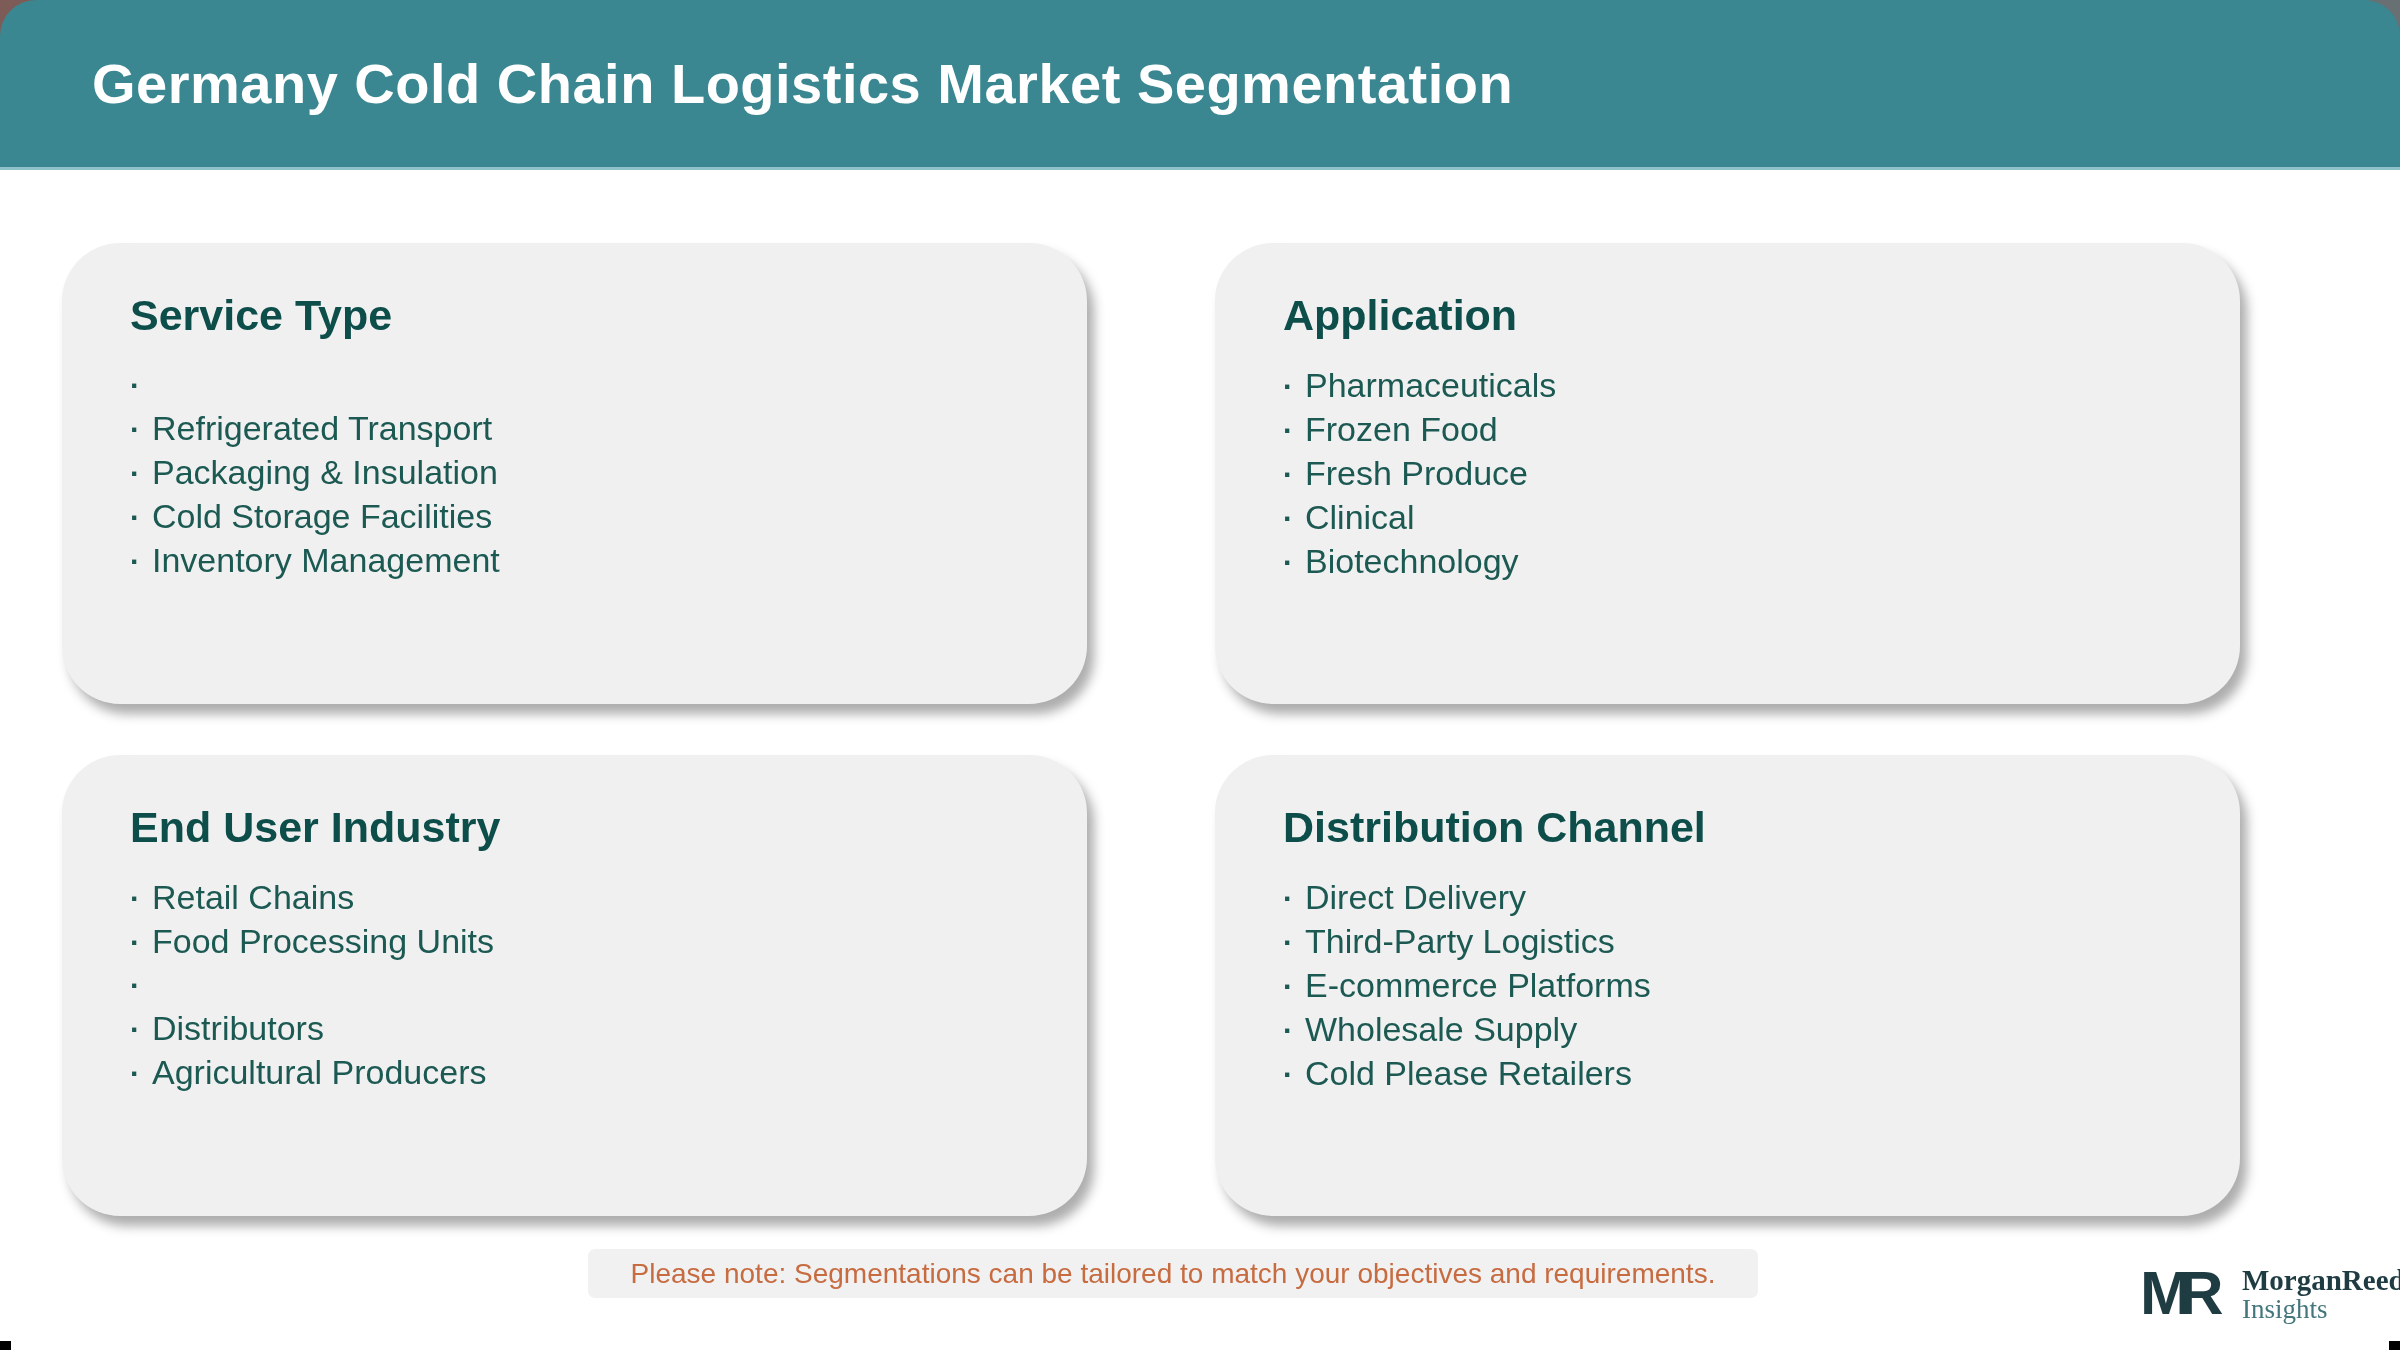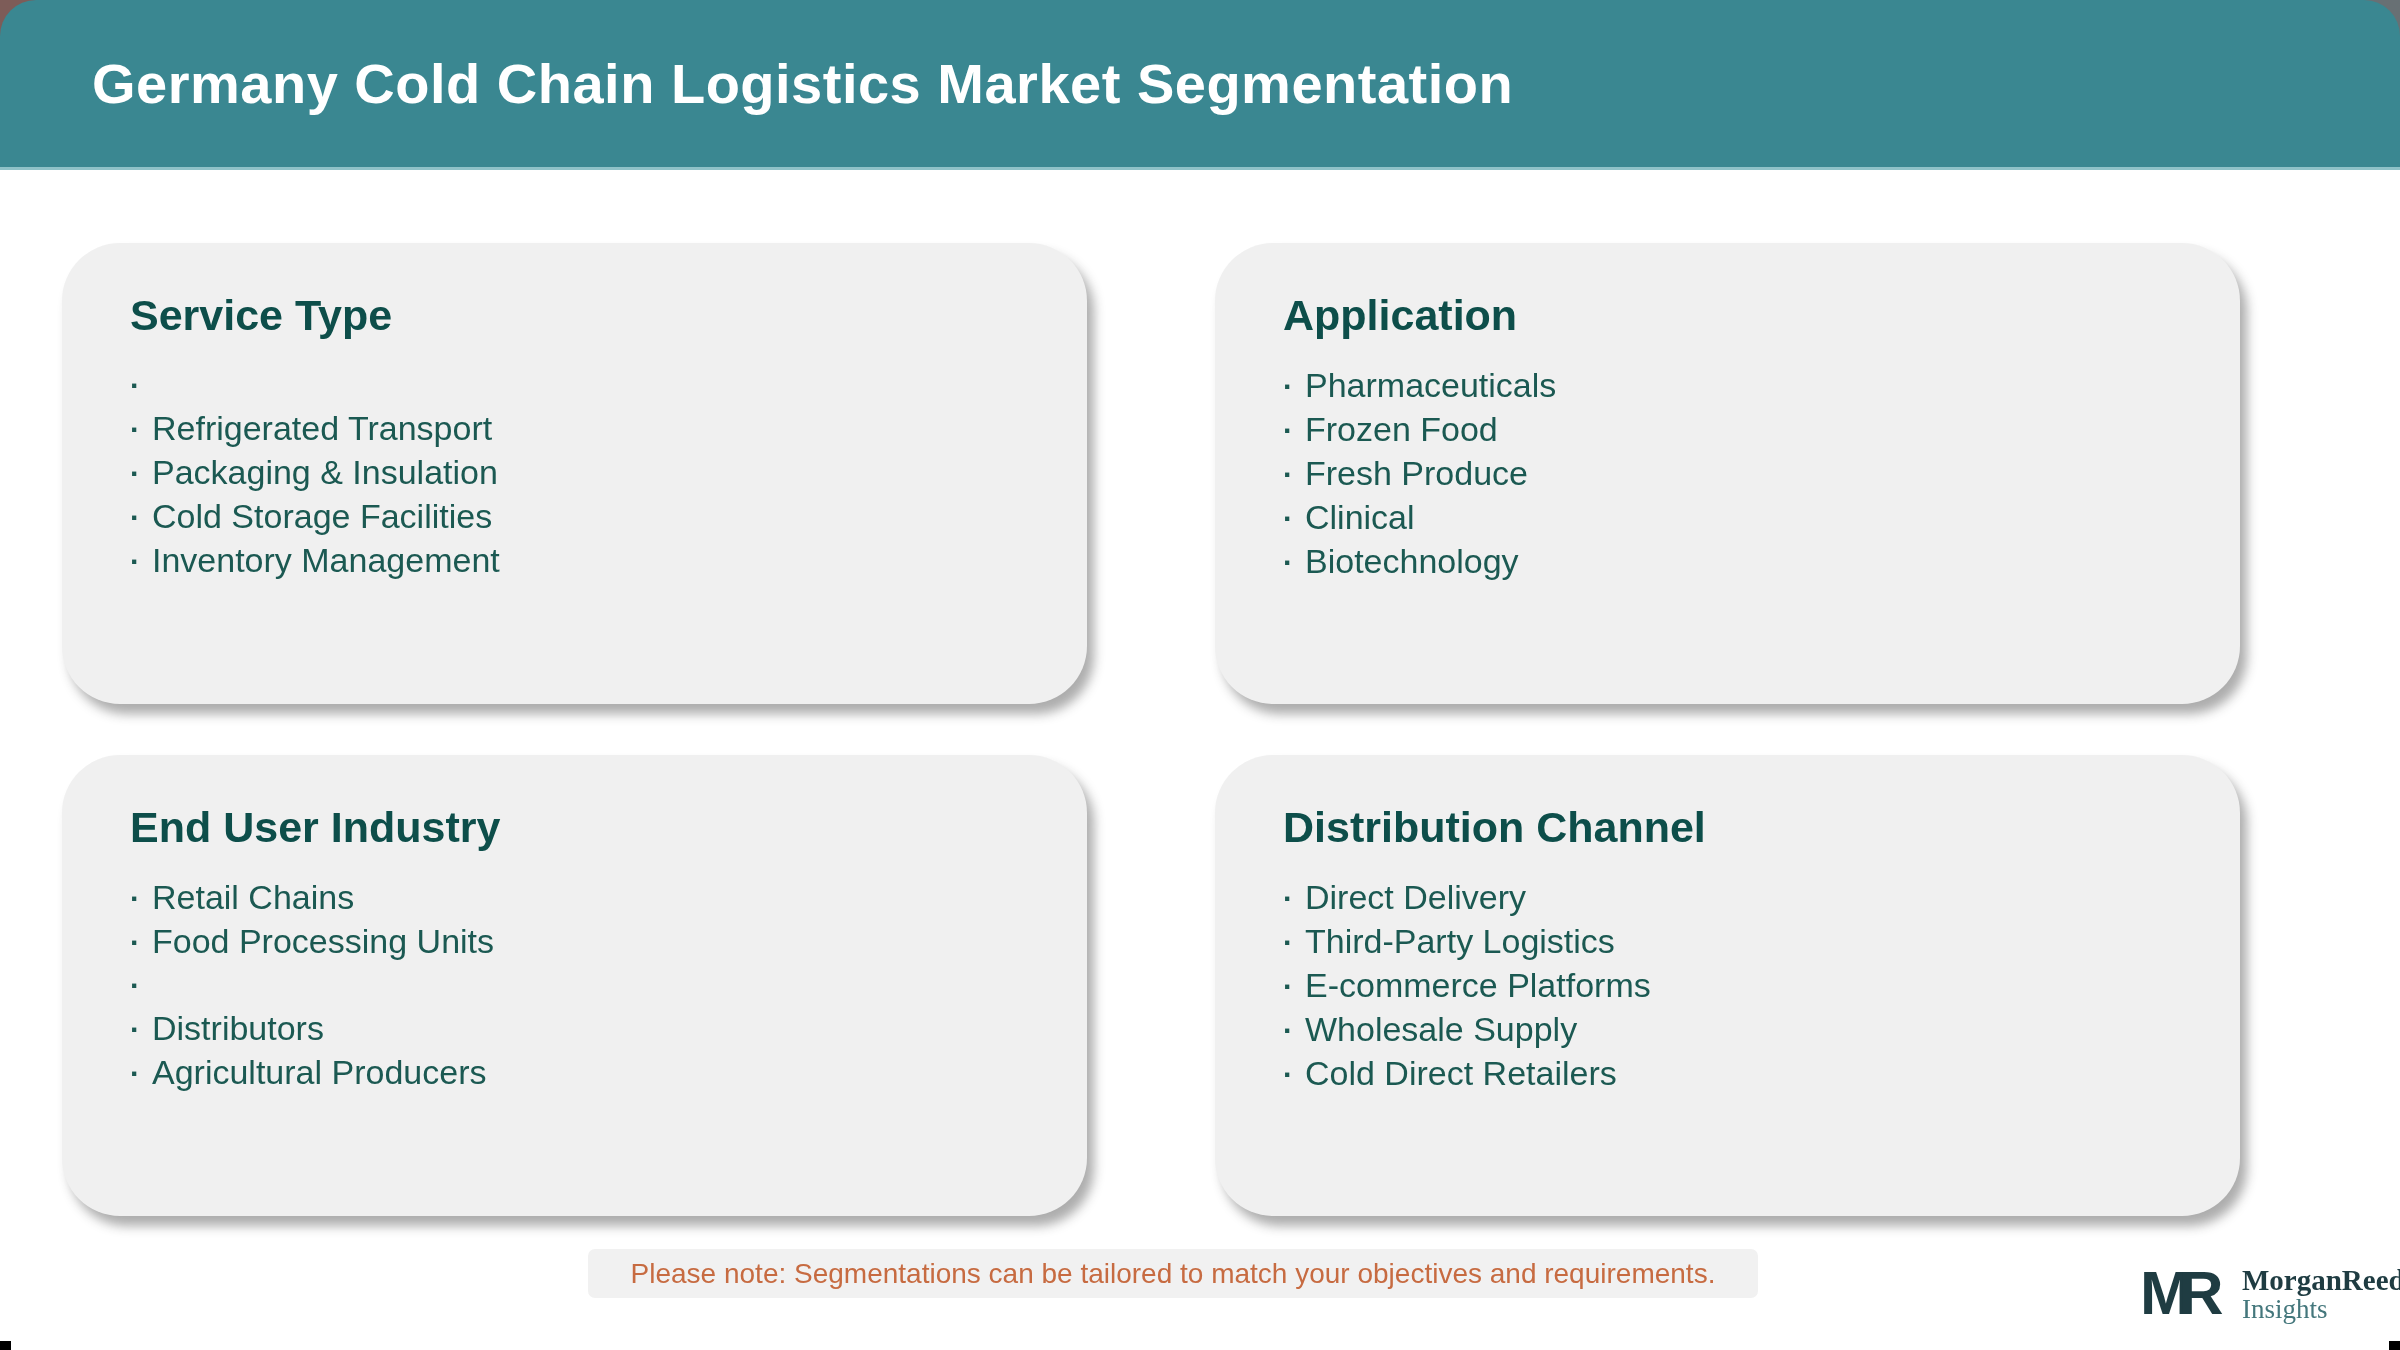--- a/index.html
+++ b/index.html
@@ -189,21 +189,21 @@
       <li>
           <span class="dot">·</span>
           <span>E-commerce Platforms</span>
         </li>
       <li>
           <span class="dot">·</span>
           <span>Wholesale Supply</span>
         </li>
       <li>
           <span class="dot">·</span>
-          <span>Cold Direct Retailers</span>
+          <span>Cold Please Retailers</span>
         </li>
     </ul>
   </section>
 
   <div class="note-bar">
     <span>Please note: Segmentations can be tailored to match your objectives and requirements.</span>
   </div>
 
 
   <div class="logo">

